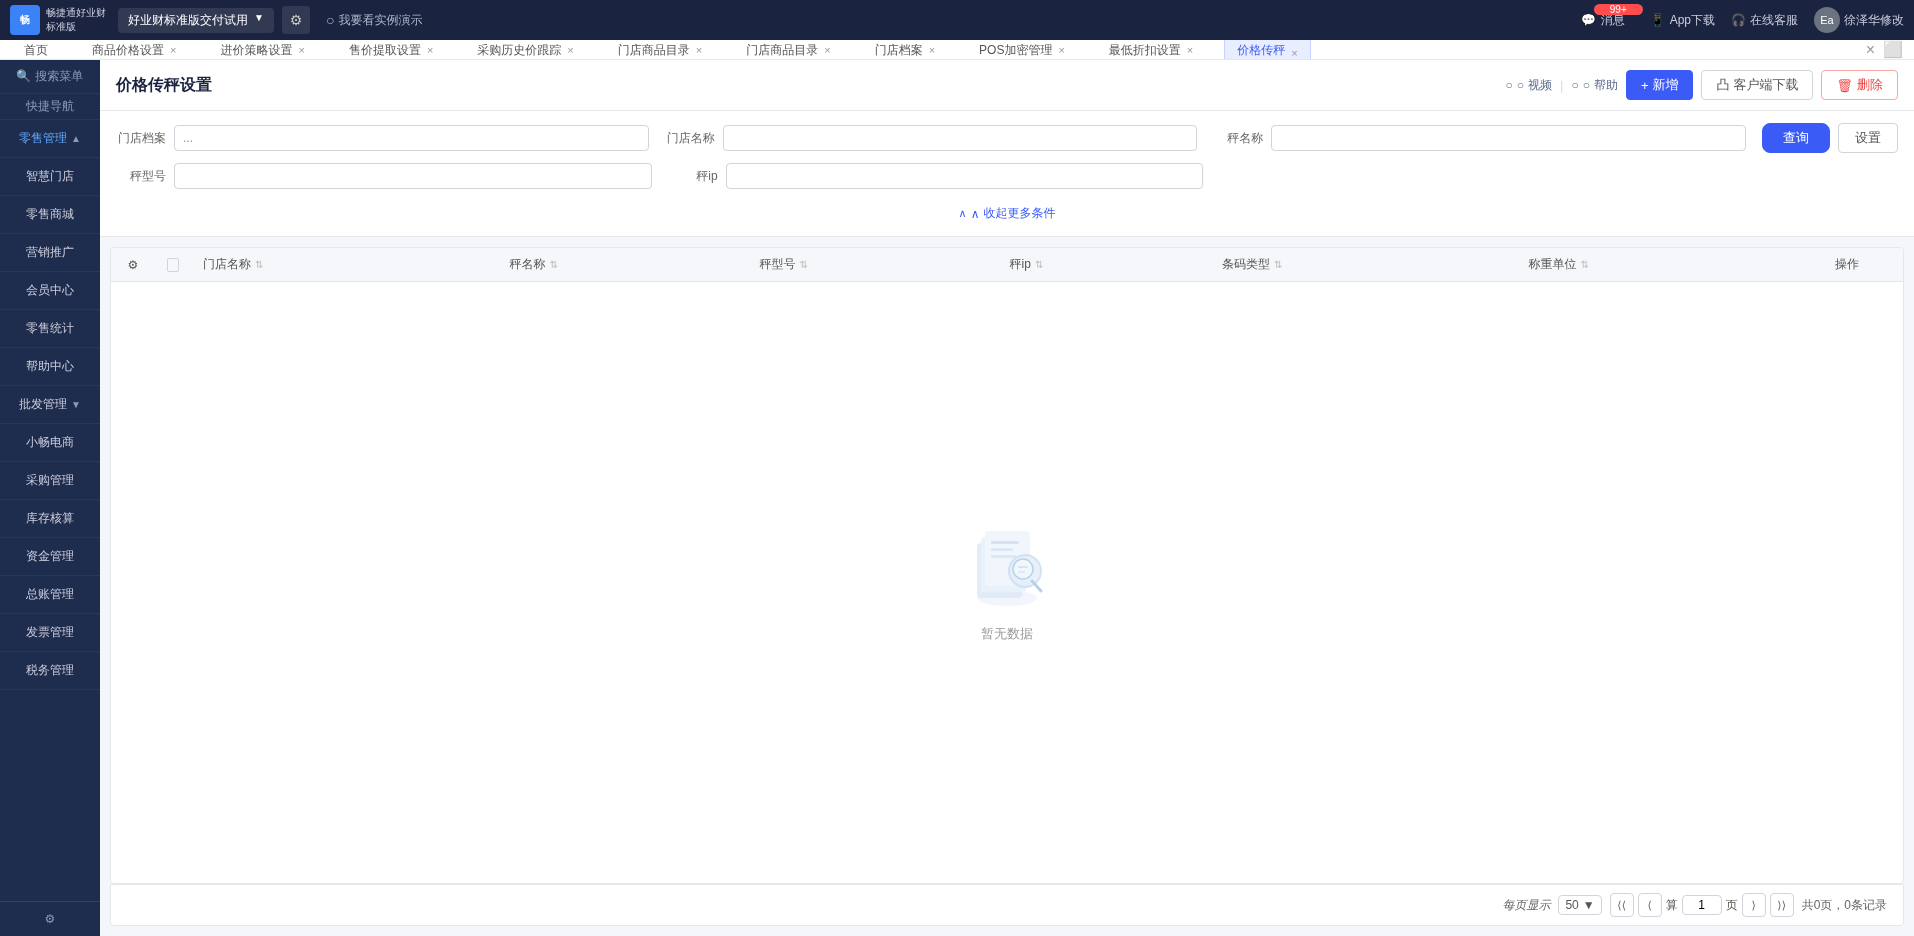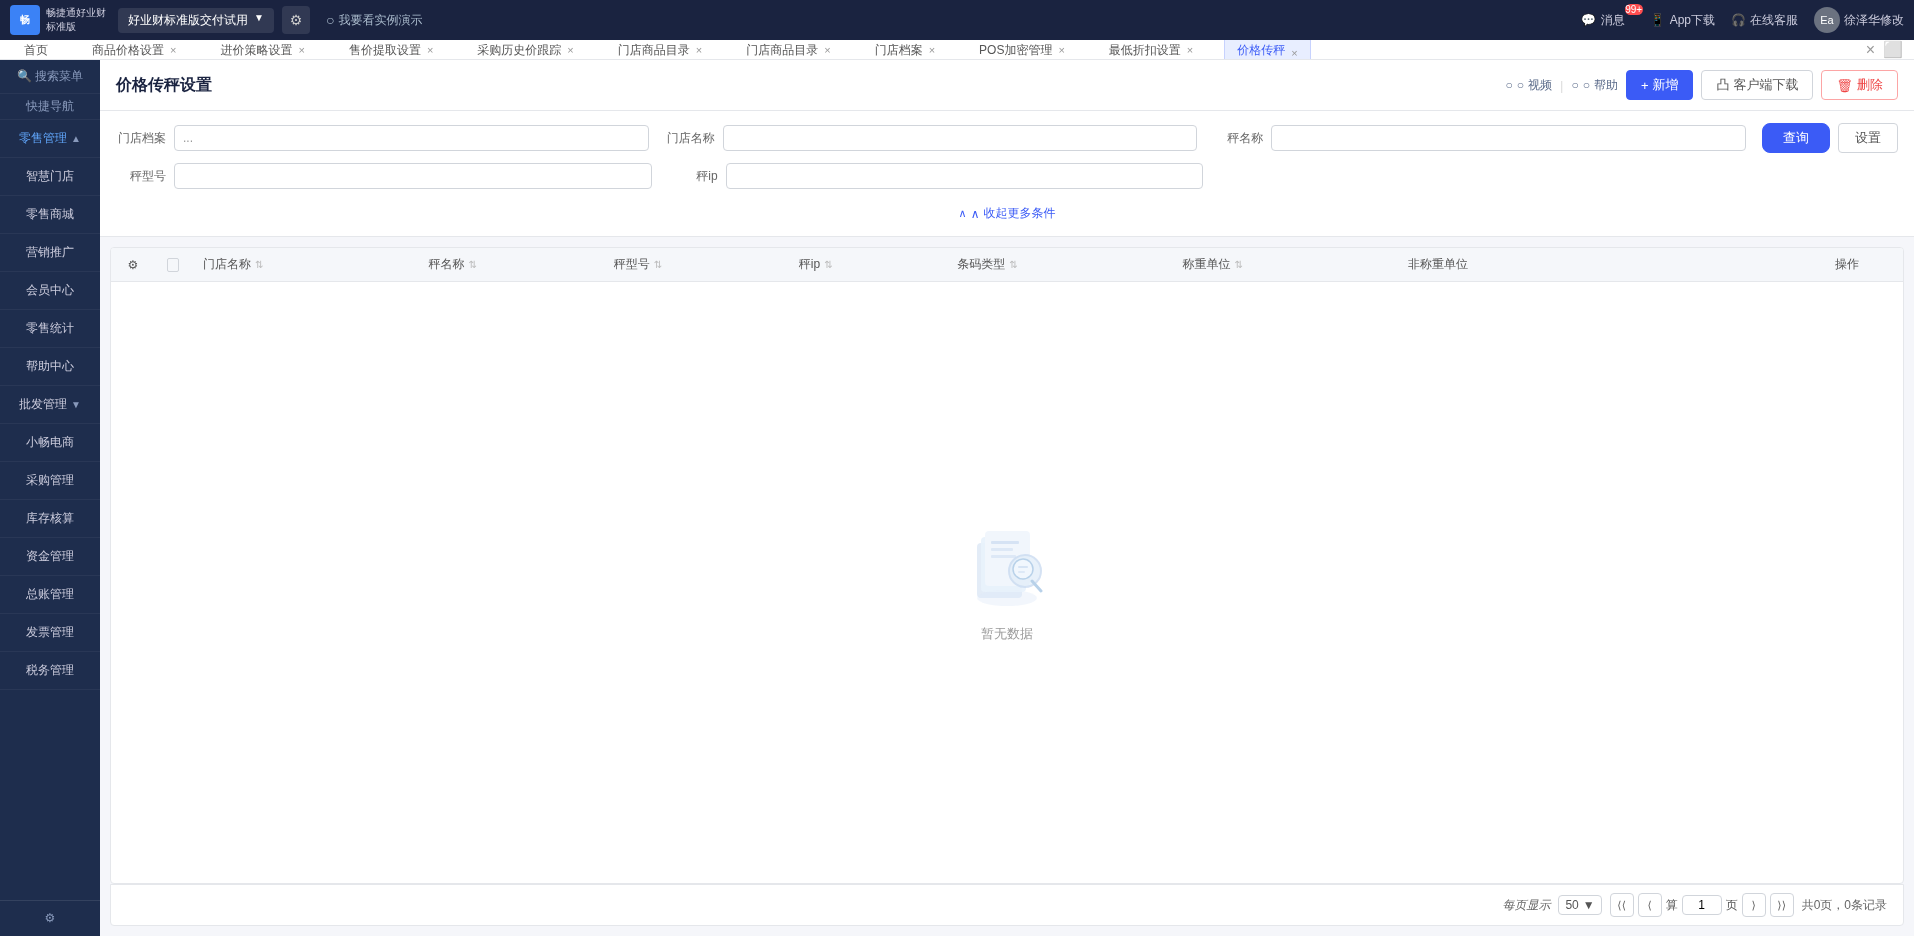--- a/index.html
+++ b/index.html
@@ -13,40 +13,40 @@
 
     .version-selector { display: flex; align-items: flex-start; gap: 6px; background: rgba(255,255,255,0.1); border-radius: 4px; padding: 4px 10px; margin-left: 8px; cursor: pointer; font-size: 12px; color: #fff; }
     .version-selector .arrow { font-size: 10px; }
     .settings-btn { margin-left: 8px; width: 28px; height: 28px; border-radius: 4px; background: rgba(255,255,255,0.1); display: flex; align-items: center; justify-content: center; cursor: pointer; color: #ccc; font-size: 14px; }
 
     .demo-hint { display: flex; align-items: center; gap: 4px; margin-left: 16px; font-size: 12px; color: #aabbcc; cursor: pointer; }
     .demo-hint::before { content: "○"; font-size: 14px; }
 
     .top-right { margin-left: auto; display: flex; align-items: center; gap: 16px; }
     .top-right-item { display: flex; align-items: center; gap: 4px; font-size: 12px; color: #ccd; cursor: pointer; position: relative; }
-    .badge { background: #ff4d4f; color: #fff; font-size: 10px; border-radius: 8px; padding: 0 0; min-width: 18px; text-align: center; position: absolute; top: -8px; right: -8px; }
+    .badge { background: #ff4d4f; color: #fff; font-size: 10px; border-radius: 8px; padding: 0 16px; min-width: 18px; text-align: center; position: absolute; top: -8px; right: -8px; }
     .user-avatar { width: 26px; height: 26px; border-radius: 50%; background: #6b7280; display: flex; align-items: center; justify-content: center; font-size: 11px; color: #fff; }
 
     
     .tab-bar { height: 20px; background: #fff; border-bottom: 1px solid #e5e7eb; display: flex; align-items: center; padding: 0 11px; overflow-x: auto; flex-shrink: 0; gap: 18px; }
     .tab-bar::-webkit-scrollbar { height: 3px; }
     .tab-item { display: flex; align-items: center; gap: 4px; padding: 4px 12px; font-size: 12px; border-radius: 4px 4px 0 0; cursor: pointer; white-space: nowrap; color: #555; border: 1px solid transparent; border-bottom: none; flex-shrink: 0; }
     .tab-item.active { background: #e8eeff; color: #3b5bf6; border-color: #c7d2fe; font-weight: 500; align-items: flex-end; }
     .tab-item.home { color: #555; }
     .tab-close { font-size: 11px; color: #999; cursor: pointer; margin-left: 2px; }
 
     
     .window-controls { margin-left: auto; display: flex; align-items: center; gap: 8px; flex-shrink: 0; }
     .win-btn { font-size: 16px; cursor: pointer; color: #999; }
 
     
     .main-layout { display: flex; flex: 1; overflow: hidden; }
 
     
-    .sidebar { width: 100px; background: #1e2d4d; display: flex; flex-direction: column; flex-shrink: 0; overflow-y: auto; font-family: Liberation Serif, serif; }
+    .sidebar { width: 100px; background: #1e2d4d; display: flex; flex-direction: column; flex-shrink: 0; overflow-y: auto; }
     .sidebar::-webkit-scrollbar { width: 0; }
     .sidebar-search { padding: 8px; color: #8899bb; font-size: 12px; text-align: center; cursor: pointer; border-bottom: 1px solid rgba(255,255,255,0.05); }
     .sidebar-nav { padding: 4px 8px; color: #8899bb; font-size: 12px; text-align: center; cursor: pointer; border-bottom: 1px solid rgba(255,255,255,0.05); }
     .sidebar-item { padding: 10px 4px; color: #ccd; font-size: 12px; text-align: center; cursor: pointer; border-bottom: 1px solid rgba(255,255,255,0.05); display: flex; align-items: center; justify-content: center; gap: 4px; }
     .sidebar-item.active { color: #60a5fa; }
     .sidebar-item .arrow { font-size: 10px; color: #8899bb; }
     .sidebar-bottom { margin-top: auto; padding: 10px 4px; color: #8899bb; font-size: 12px; text-align: center; cursor: pointer; border-top: 1px solid rgba(255,255,255,0.1); }
 
     
     .content-area { flex: 1; display: flex; flex-direction: column; overflow: hidden; background: #f5f6fa; }
@@ -367,23 +367,20 @@
           <span class="sort-icon">⇅</span>
         </div>
         <div class="th th-barcode-type">
           <span>条码类型</span>
           <span class="sort-icon">⇅</span>
         </div>
         <div class="th th-weight-unit">
           <span>称重单位</span>
           <span class="sort-icon">⇅</span>
         </div>
-        <div class="th th-non-weight-unit">
-          <span>非称重单位</span>
-        </div>
         <div class="th th-operation">
           <span>操作</span>
         </div>
       </div>
 
       <div class="table-body">
         <div class="empty-state">
 
           <svg class="empty-svg" width="100" height="90" viewBox="0 0 100 90">
 

